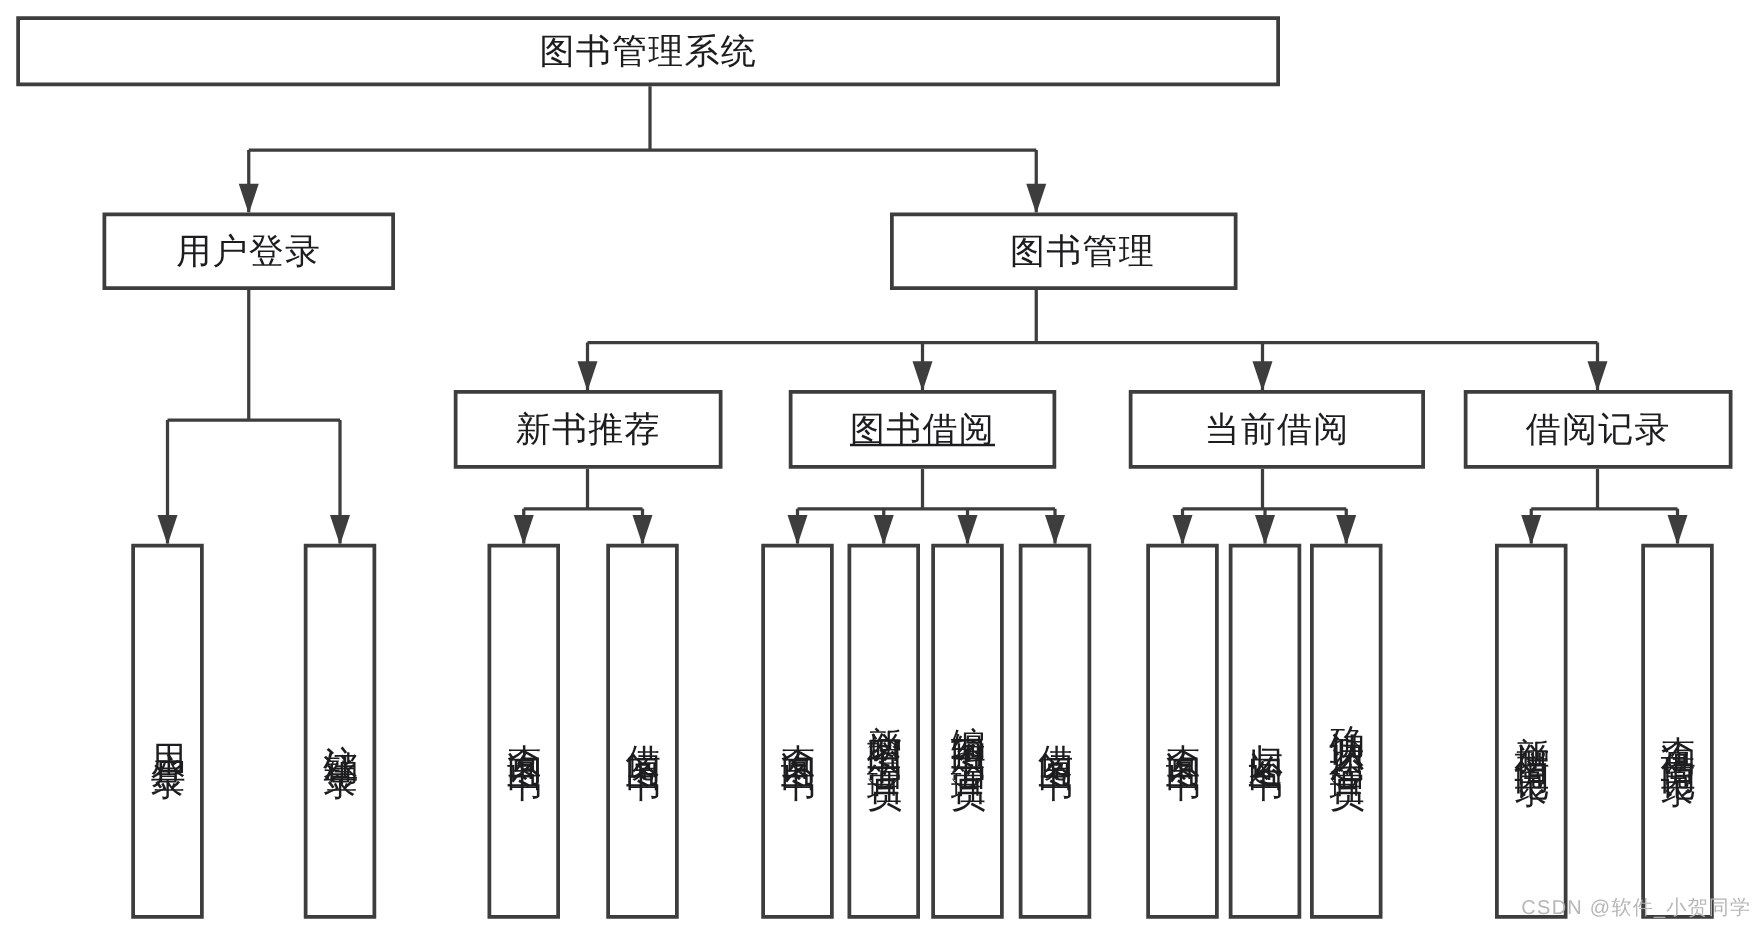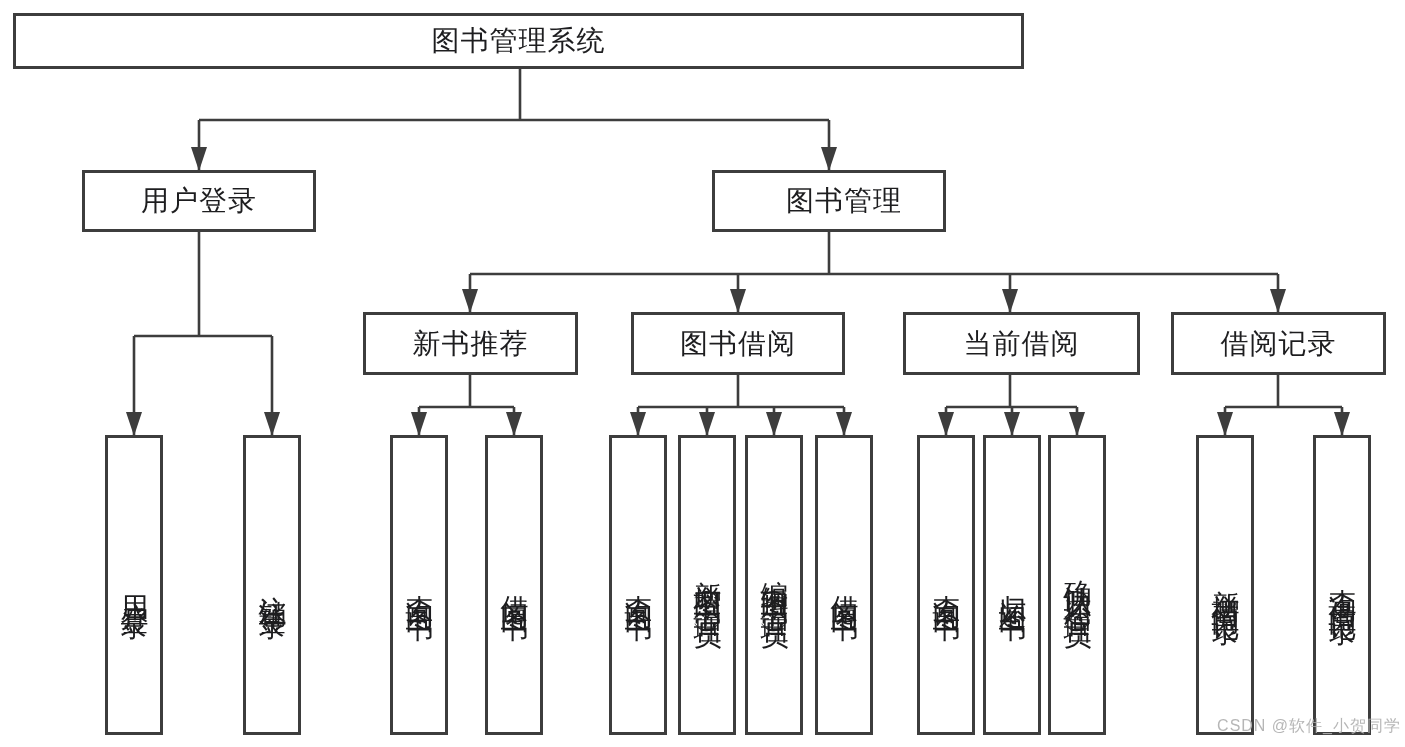--- a/index.html
+++ b/index.html
@@ -13,23 +13,23 @@
   }
   .h .lbl{letter-spacing:1px;white-space:nowrap;}
   .leaf{width:58px;height:300px;top:435px;}
   .leaf .lbl{
     writing-mode:vertical-rl;text-orientation:mixed;
     letter-spacing:6px;line-height:1;white-space:nowrap;
   }
   
   #root      {left:13px;  top:13px;  width:1011px;height:56px;}
   #n-user    {left:82px;  top:170px; width:234px; height:62px;}
-  #n-mgmt    {left:712px; top:170px; width:234px; height:62px;padding-left:30px;}
+  #n-mgmt    {left:712px; top:170px; width:278px; height:62px;padding-left:30px;}
   #n-new     {left:363px; top:312px; width:215px; height:63px;}
-  #n-borrow  {left:631px; top:312px; width:214px; height:63px;}
+  #n-borrow  {left:631px; top:312px; width:214px; height:63px;text-decoration:underline;}
   #n-current {left:903px; top:312px; width:237px; height:63px;}
   #n-record  {left:1171px;top:312px; width:215px; height:63px;}
   #lf1{left:105px;}  #lf2{left:243px;}
   #lf3{left:390px;}  #lf4{left:485px;}
   #lf5{left:609px;}  #lf6{left:678px;}  #lf7{left:745px;}  #lf8{left:815px;}
   #lf9{left:917px;}  #lf10{left:983px;} #lf11{left:1048px;}
   #lf12{left:1196px;}#lf13{left:1313px;}
   .watermark{
     position:absolute;right:4px;top:716px;
     font-size:16px;color:rgba(178,178,178,0.95);letter-spacing:1px;white-space:nowrap;

